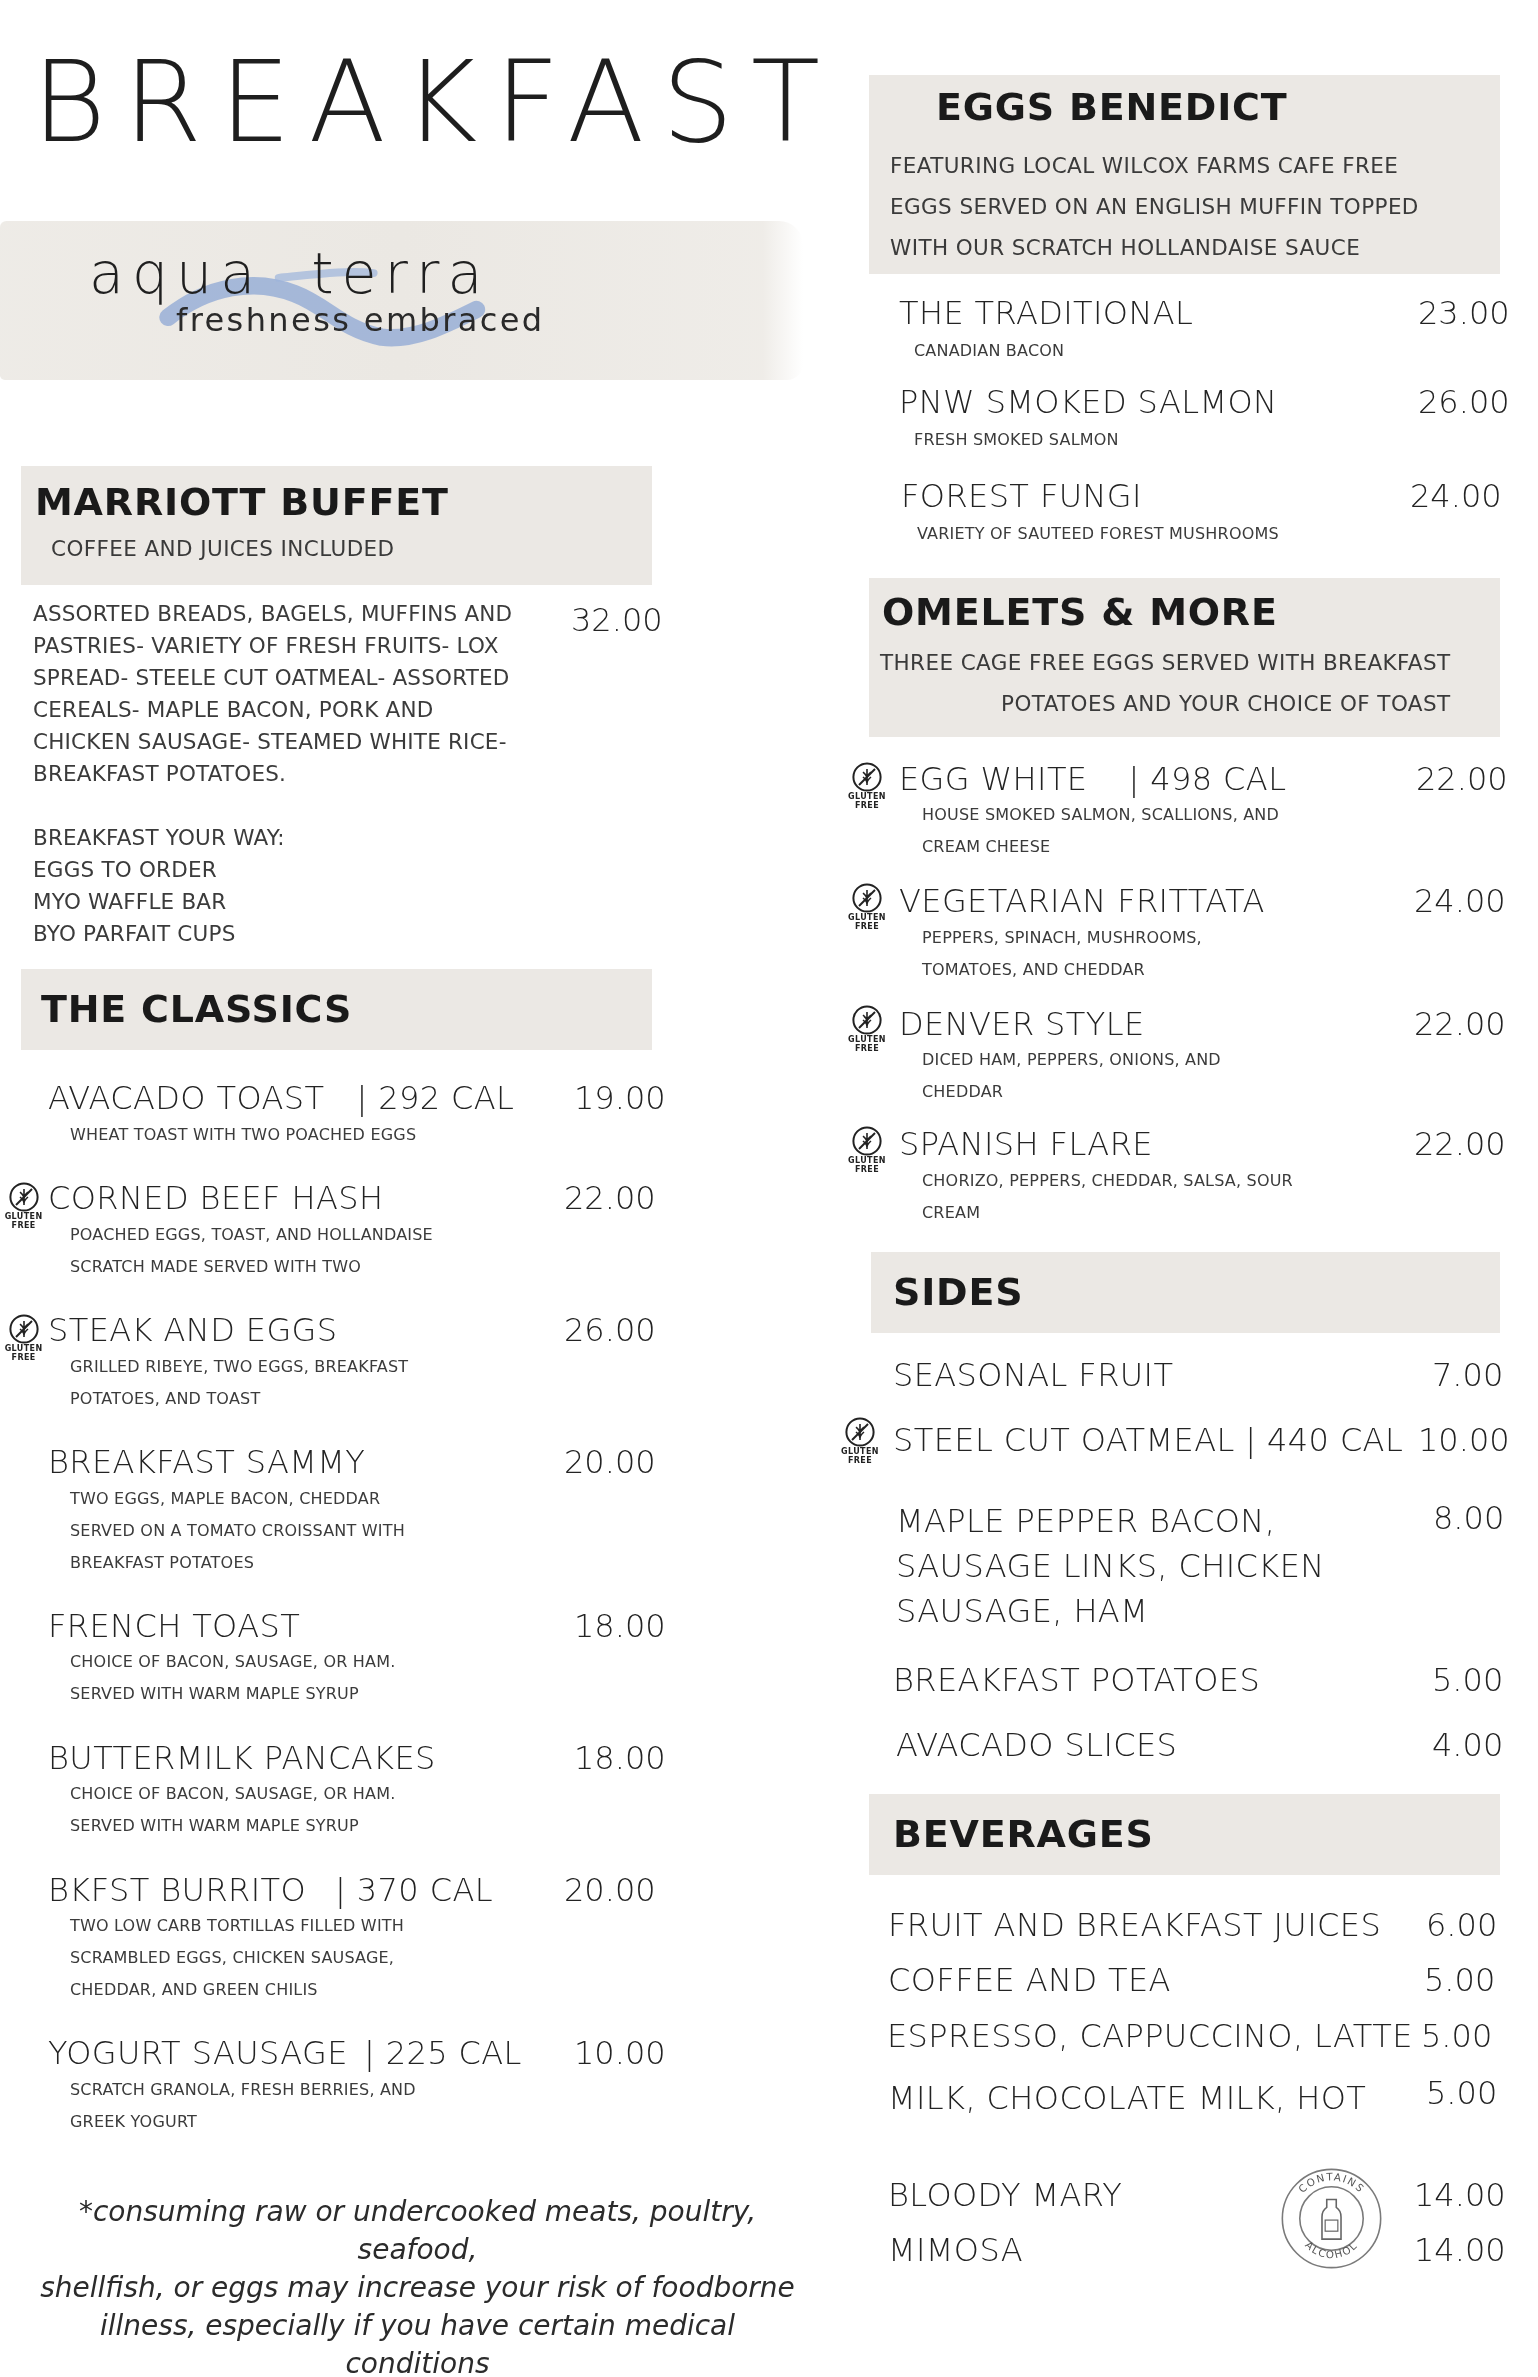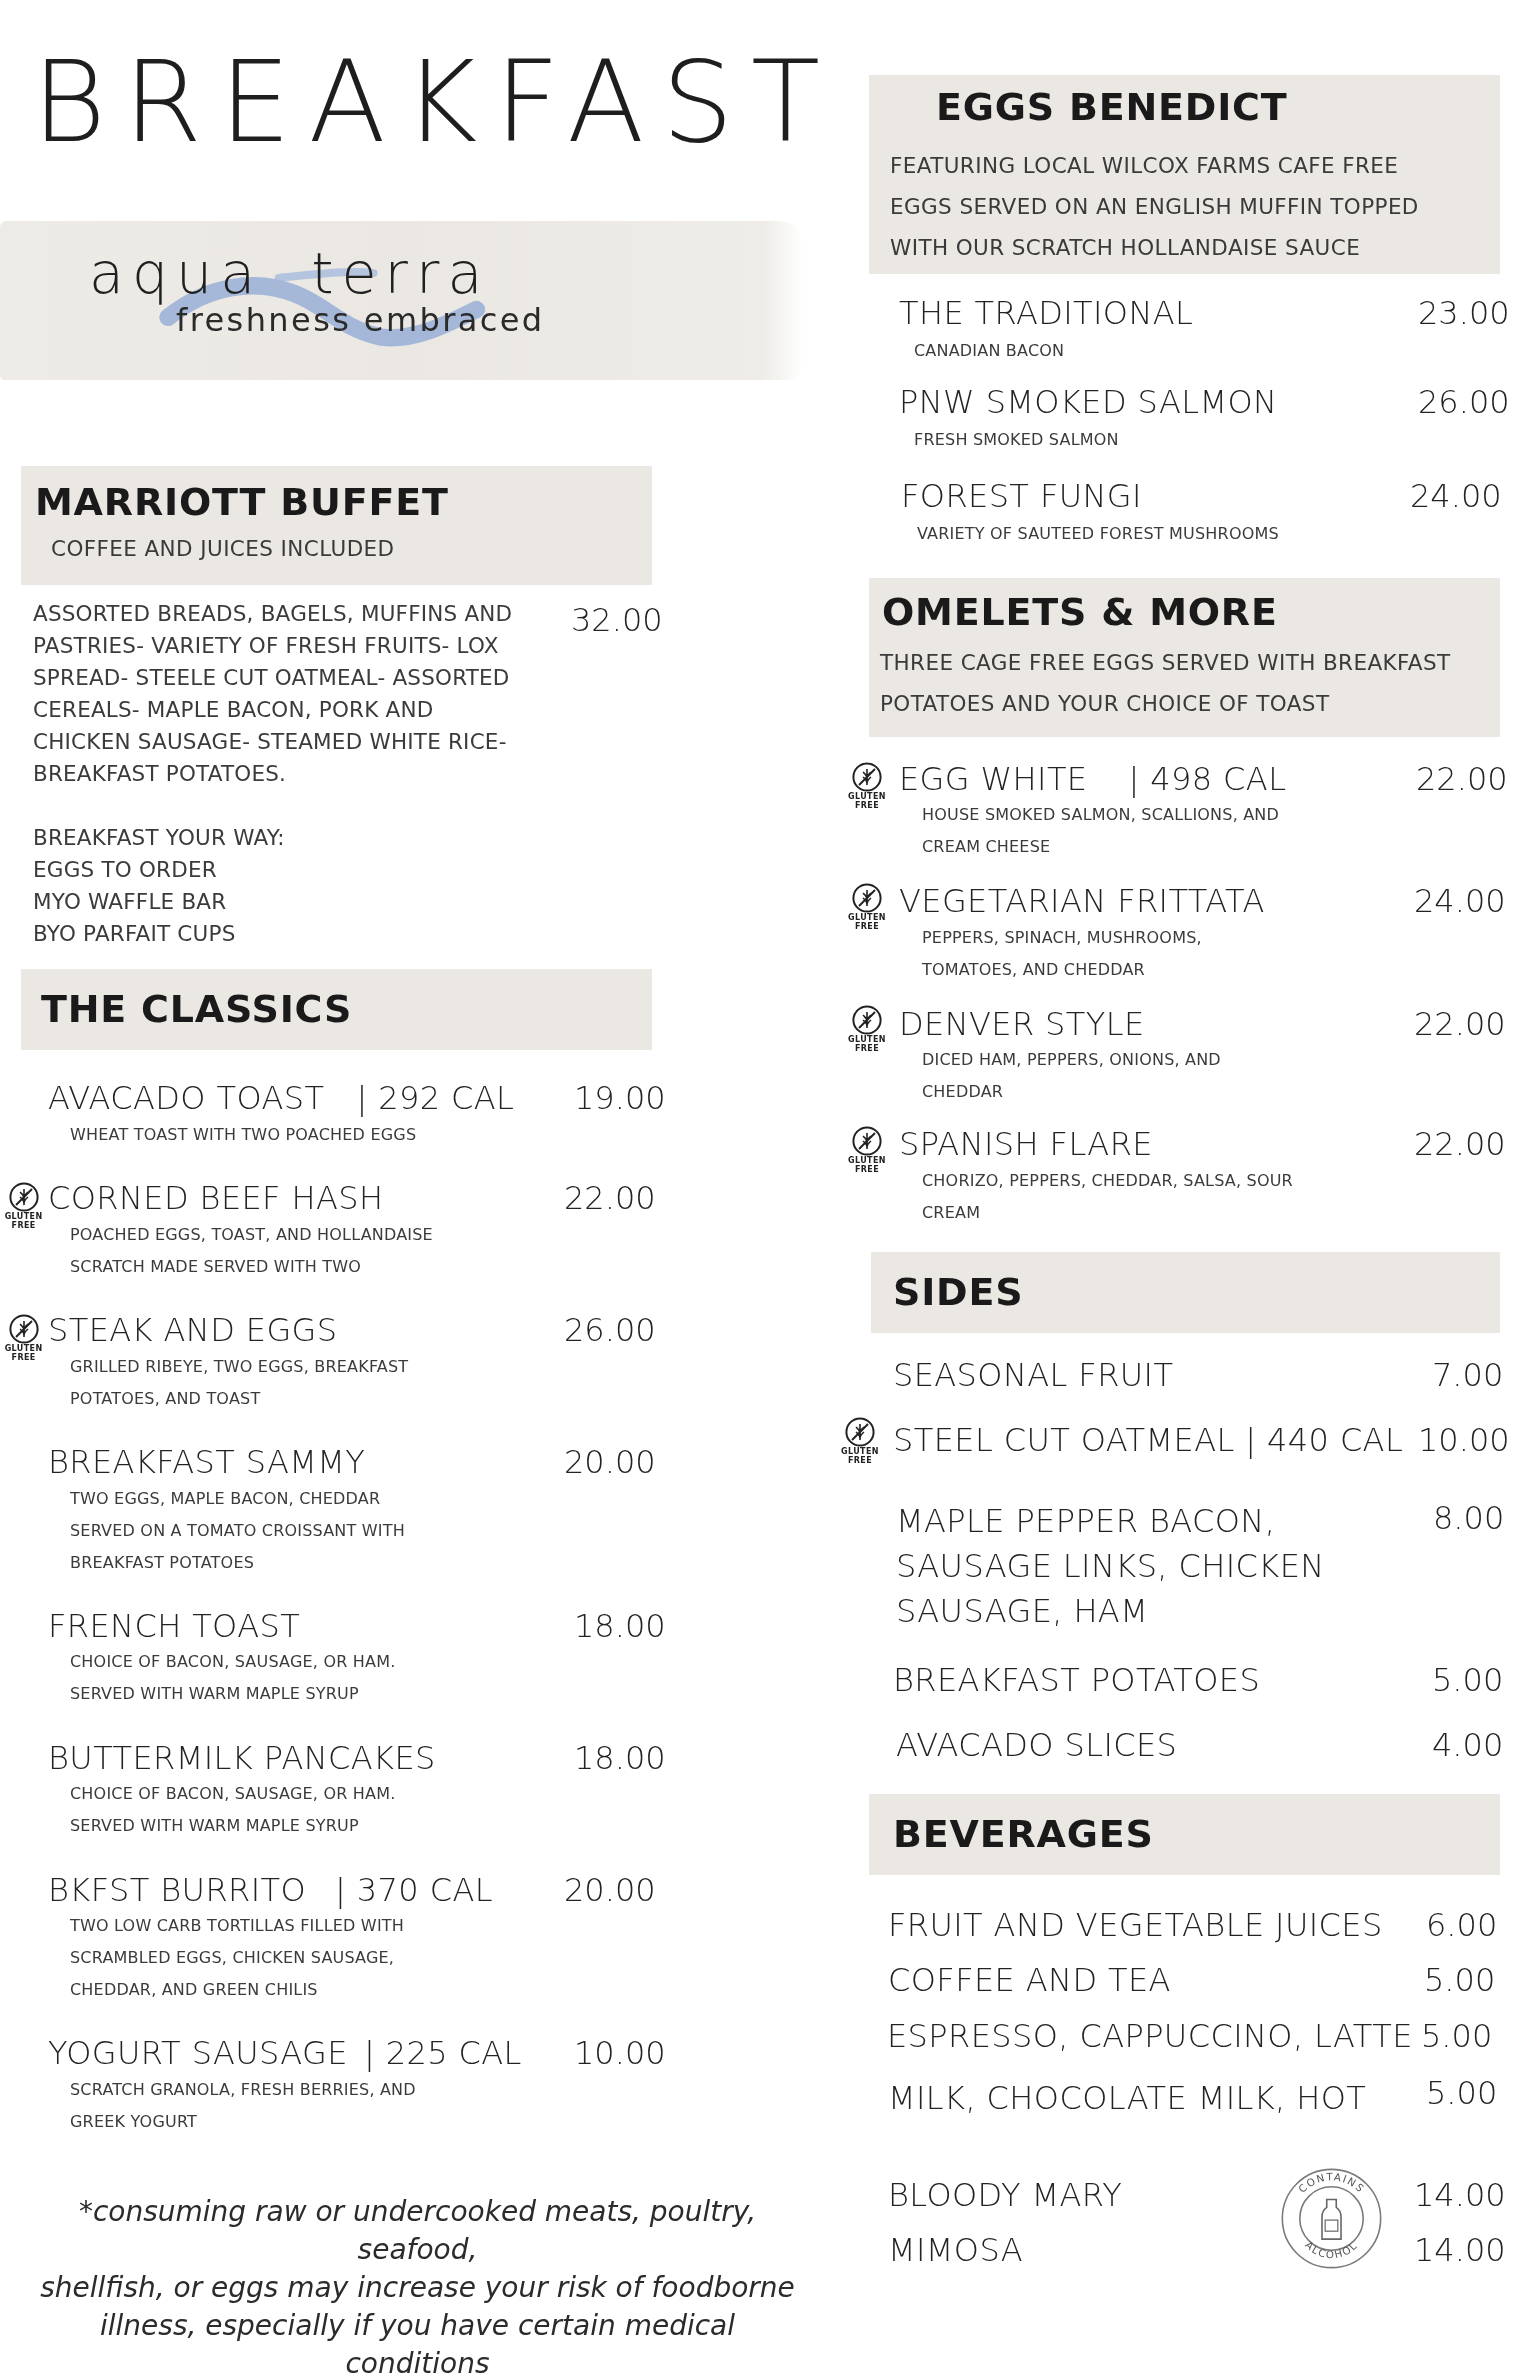--- a/index.html
+++ b/index.html
@@ -200,21 +200,21 @@
 <div class="abs item-name" style="left:899px; top:386px;">PNW SMOKED SALMON</div>
 <div class="abs item-price" style="left:1418px; top:386px;">26.00</div>
 <div class="abs item-desc" style="left:914px; top:424px;">FRESH SMOKED SALMON</div>
 
 <div class="abs item-name" style="left:901px; top:480px;">FOREST FUNGI</div>
 <div class="abs item-price" style="left:1410px; top:480px;">24.00</div>
 <div class="abs item-desc" style="left:917px; top:518px;">VARIETY OF SAUTEED FOREST MUSHROOMS</div>
 
 <div class="abs sec-box" style="left:869px; top:578px; width:631px; height:159px;"></div>
 <div class="abs sec-title" style="left:882px; top:593px;">OMELETS &amp; MORE</div>
-<div class="abs sec-sub" style="left:880px; top:642px;">
+<div class="abs sec-sub" style="left:880px; top:642px;text-align:right;">
   <div>THREE CAGE FREE EGGS SERVED WITH BREAKFAST</div>
   <div>POTATOES AND YOUR CHOICE OF TOAST</div>
 </div>
 
 <div class="abs gf" style="left:845px; top:761px;">
   <svg viewBox="0 0 40 40">
       <circle cx="20" cy="20" r="17" fill="none" stroke="#222" stroke-width="2.5"></circle>
       <path d="M20 10 L20 30 M15 14 Q20 18 20 22 M25 14 Q20 18 20 22 M15 20 Q20 24 20 28 M25 20 Q20 24 20 28" stroke="#222" stroke-width="2" fill="none"></path>
       <line x1="10" y1="30" x2="30" y2="10" stroke="#222" stroke-width="2.5"></line>
     </svg>
@@ -313,21 +313,21 @@
 
 <div class="abs item-name" style="left:893px; top:1664px;">BREAKFAST POTATOES</div>
 <div class="abs item-price" style="left:1432px; top:1664px;">5.00</div>
 
 <div class="abs item-name" style="left:896px; top:1729px;">AVACADO SLICES</div>
 <div class="abs item-price" style="left:1432px; top:1729px;">4.00</div>
 
 <div class="abs sec-box" style="left:869px; top:1794px; width:631px; height:81px;"></div>
 <div class="abs sec-title" style="left:893px; top:1815px;">BEVERAGES</div>
 
-<div class="abs item-name" style="left:888px; top:1909px;">FRUIT AND VEGETABLE JUICES</div>
+<div class="abs item-name" style="left:888px; top:1909px;">FRUIT AND BREAKFAST JUICES</div>
 <div class="abs item-price" style="left:1426px; top:1909px;">6.00</div>
 
 <div class="abs item-name" style="left:888px; top:1964px;">COFFEE AND TEA</div>
 <div class="abs item-price" style="left:1424px; top:1964px;">5.00</div>
 
 <div class="abs item-name" style="left:887px; top:2020px;">ESPRESSO, CAPPUCCINO, LATTE</div>
 <div class="abs item-price" style="left:1421px; top:2020px;">5.00</div>
 
 <div class="abs item-name" style="left:888px; top:2076px; line-height:45px;">
   <div>MILK, CHOCOLATE MILK, HOT</div>

